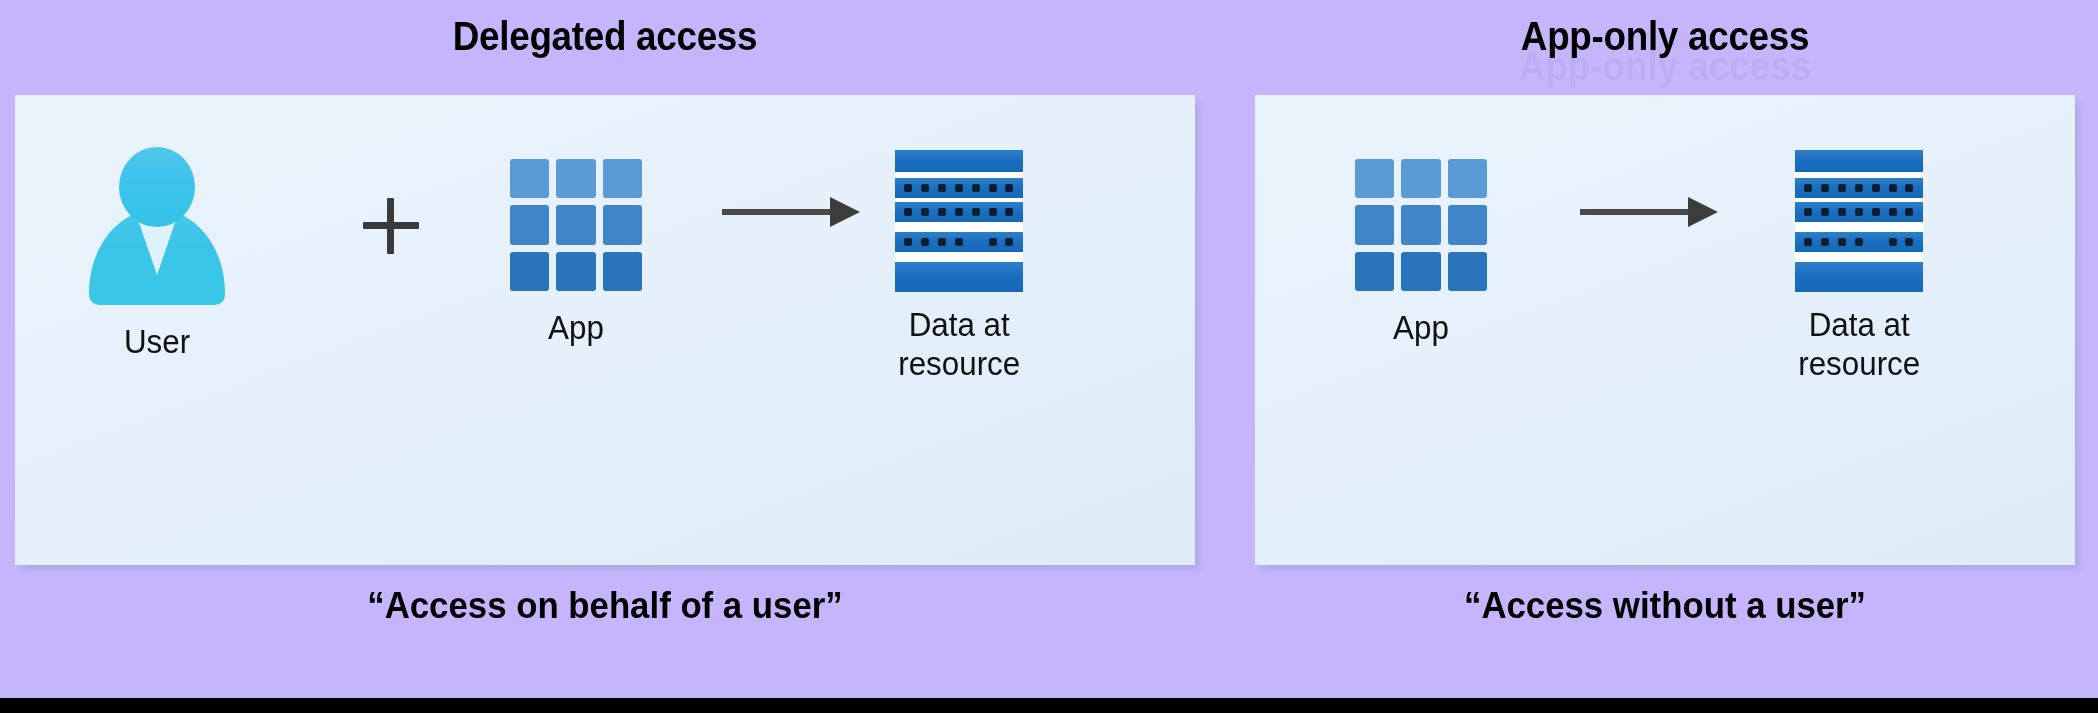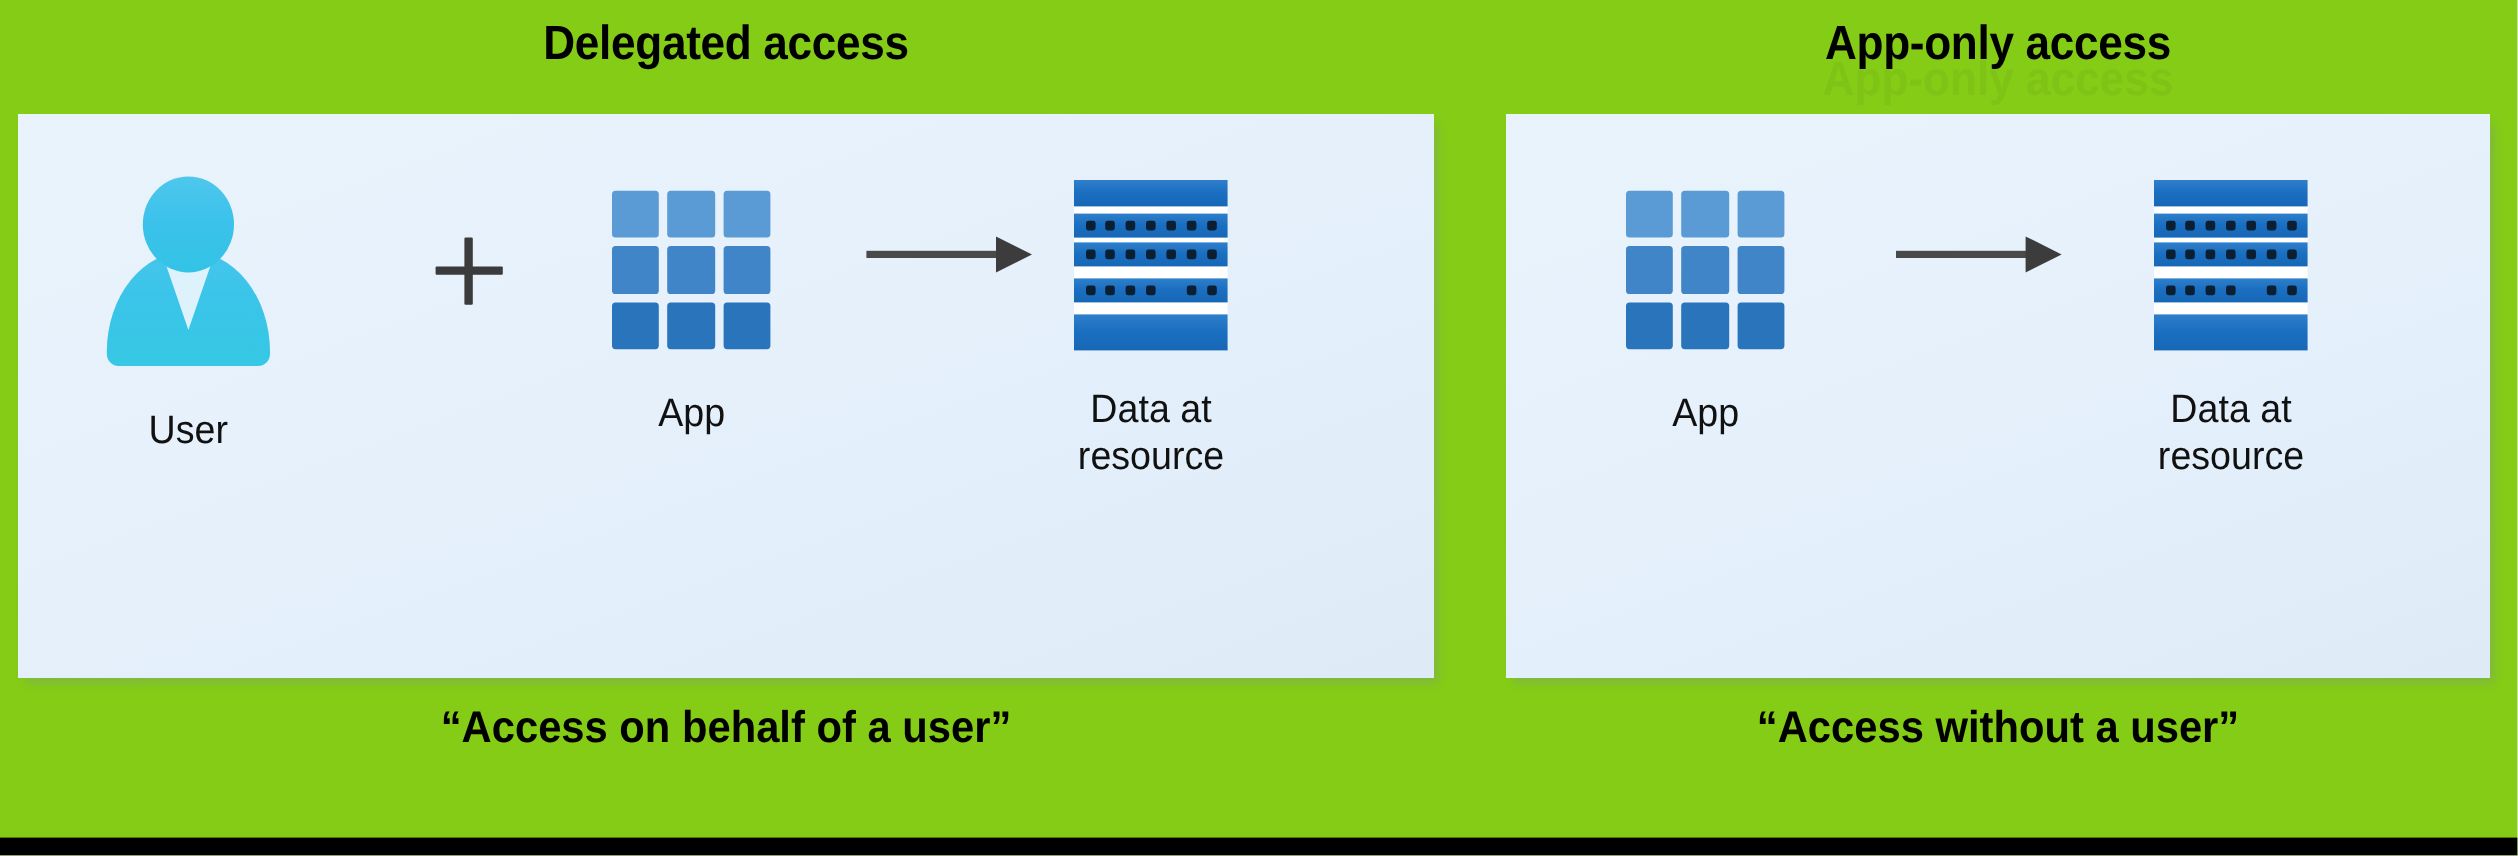--- a/index.html
+++ b/index.html
@@ -12,21 +12,21 @@
     font-family: "Liberation Sans", sans-serif;
     width: 2098px;
     height: 713px;
     overflow: hidden;
     position: relative;
   }
 
   .canvas {
     position: absolute;
     inset: 0;
-    background: #84cc16;
+    background: #c4b5fd;
   }
 
   
   .col-title {
     position: absolute;
     font-family: "Liberation Sans", sans-serif;
     font-weight: bold;
     font-size: 40px;
     letter-spacing: -0.3px;
     color: #000000;
@@ -59,22 +59,20 @@
     box-shadow: 5px 6px 7px -2px rgba(120,140,160,0.30);
   }
   #panel-left  { left: 15px;   top: 95px; width: 1180px; height: 470px; }
   #panel-right { left: 1255px; top: 95px; width: 820px;  height: 470px; }
 
   
   .node {
     position: absolute;
     display: flex;
     flex-direction: column;
-    align-items: center;
-    gap: 16px;
   }
   .node-label {
     margin-top: 18px;
     font-family: "Liberation Sans", sans-serif;
     font-size: 33px;
     line-height: 1.18;
     color: #111111;
     text-align: center;
     white-space: pre-line;
     transform: scaleX(0.95);

